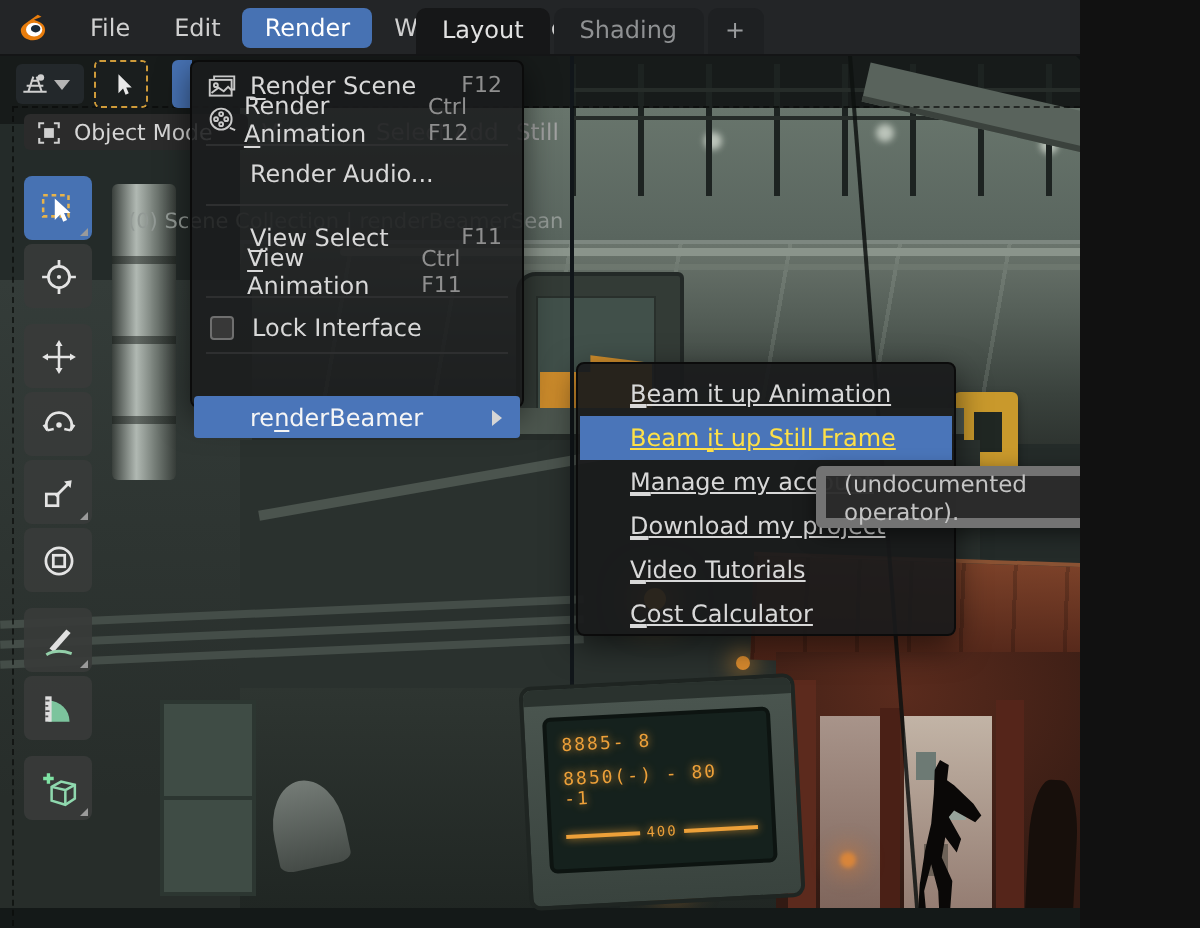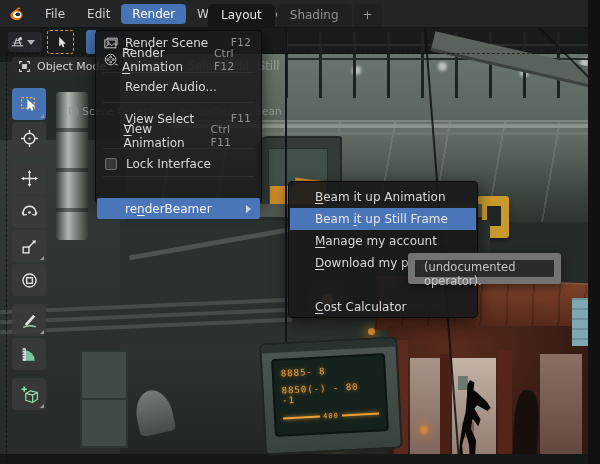--- a/index.html
+++ b/index.html
@@ -1,17 +1,17 @@
 <!DOCTYPE html>
 <html><head>
 <meta charset="utf-8">
 <style>
   html,body{margin:0;padding:0;background:#111;}
   *{box-sizing:border-box;}
-  .app{position:relative;width:588px;height:464px;overflow:hidden;
+  .app{position:relative;width:540px;height:464px;overflow:hidden;
        font-family:"DejaVu Sans","Liberation Sans",sans-serif;
        -webkit-font-smoothing:antialiased;color:#d8d8d8;background:#20262a;}
 
   
   .topbar{position:absolute;left:0;top:0;width:600px;height:28px;background:#232527;
           border-bottom:1px solid #141516;display:flex;align-items:center;z-index:20;}
   .logo{width:17px;height:17px;margin:0 9px 0 8px;display:inline-block;}
   .menu-item{font-size:12px;color:#d0d0d0;padding:3px 11px;border-radius:4px;cursor:default;}
   .menu-item.active{background:#4772b3;color:#fff;}
   .tabs{position:absolute;left:208px;bottom:0;display:flex;align-items:flex-end;height:24px;}
@@ -142,28 +142,28 @@
   .msep{position:absolute;left:7px;right:7px;height:1px;background:#2e2f30;}
   .mrow.hl{height:21px;background:#4a75b9;color:#f5f5f5;border-radius:2px;}
   .checkbox{width:12px;height:12px;border:1px solid #6f6f6f;border-radius:2px;background:#383838;margin-right:9px;margin-left:1px;}
   .subarrow{margin-left:auto;width:0;height:0;border-left:5px solid #d5d5d5;border-top:4px solid transparent;border-bottom:4px solid transparent;}
   .u{text-decoration:underline;text-underline-offset:2px;}
 
   
   .submenu-panel{position:absolute;left:288px;top:153px;width:190px;height:137px;z-index:11;
      background:rgba(25,26,27,.92);border:1px solid #0b0b0b;border-radius:4px;
      box-shadow:0 5px 16px rgba(0,0,0,.55);font-size:12px;}
-  .srow{position:absolute;left:1px;right:1px;height:22px;line-height:22px;padding-left:25px;color:#d8d8d8;}
-  .srow.hl{background:#4a75b9;color:#e5e5e5;}
+  .srow{position:absolute;left:1px;right:1px;height:22px;line-height:22px;padding-left:25px;color:#d8d8d8;text-decoration:underline;}
+  .srow.hl{background:#4a75b9;color:#fde047;}
 
   
   .tooltip{position:absolute;left:408px;top:205px;width:153px;height:31px;z-index:12;
-     background:rgba(43,43,43,.97);border:7px solid #737373;border-radius:3px;
-     font-size:11.5px;color:#c4c4c4;display:flex;align-items:flex-start;padding-left:9px;
-     box-shadow:0 3px 10px rgba(0,0,0,.5);margin-top:20px;}
+     background:rgba(43,43,43,.97);border:5px solid #737373;border-radius:3px;
+     font-size:11.5px;color:#c4c4c4;display:flex;align-items:center;padding-left:9px;
+     box-shadow:0 3px 10px rgba(0,0,0,.5);}
 </style>
 </head>
 <body>
 
 <div class="app">
 
   <header class="topbar">
     <span class="logo">
       <svg viewBox="0 0 18 18">
           <path d="M11.5 2.5 L5 7.2 C3 8.6 2.5 10 2.6 11.2 C2.8 13.8 5.5 16 9 16 C12.5 16 15.4 13.6 15.4 10.6 C15.4 8.8 14.2 7.2 12.4 6.4 L9.5 5.2 L13.5 3.6 Z" fill="#e87d0d"></path>
@@ -405,20 +405,21 @@
         <span><span>re</span><span class="u">n</span><span>derBeamer</span></span>
         <span class="subarrow"></span>
       </div>
     </div>
 
     <div class="submenu-panel">
       <div class="srow" style="top:4px"><span class="u">B</span><span>eam it up Animation</span></div>
       <div class="srow hl" style="top:26px"><span>Beam </span><span class="u">i</span><span>t up Still Frame</span></div>
       <div class="srow" style="top:48px"><span class="u">M</span><span>anage my account</span></div>
       <div class="srow" style="top:70px"><span class="u">D</span><span>ownload my project</span></div>
+      <div class="srow" style="top:92px"><span class="u">V</span><span>ideo Tutorials</span></div>
       <div class="srow" style="top:114px"><span class="u">C</span><span>ost Calculator</span></div>
     </div>
 
     <div class="tooltip">
       <span>(undocumented operator).</span>
     </div>
 
   </div>
 </div>
 

